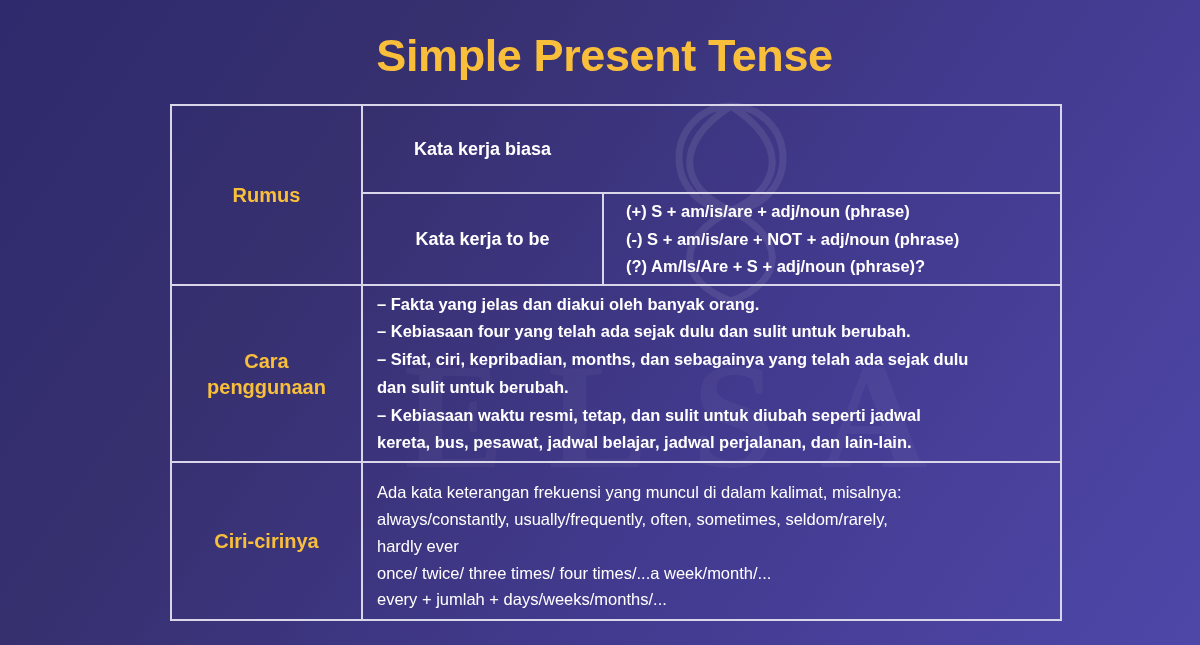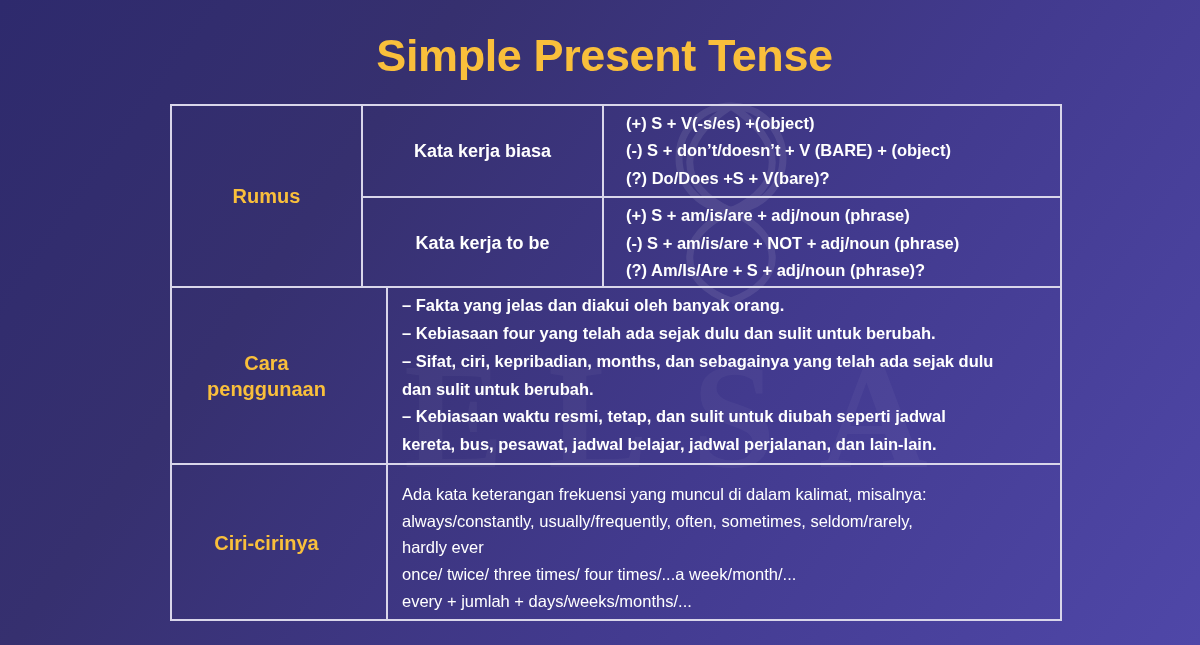--- a/index.html
+++ b/index.html
@@ -138,21 +138,20 @@
   }
 
   
   .text-cell {
     flex: 1;
     border-left: 2px solid #d9d6ea;
     display: flex;
     flex-direction: column;
     justify-content: center;
     padding: 6px 16px 6px 14px;
-    margin-left: 25px;
   }
   .text-cell .line {
     color: #ffffff;
     font-size: 16.5px;
     font-weight: 700;
     line-height: 1.68;
   }
   .text-cell.ciri {
     justify-content: flex-start;
     padding-top: 16px;
@@ -179,25 +178,20 @@
 <h1 class="title">Simple Present Tense</h1>
 
 <div class="tense-table">
 
   <div class="trow r-rumus">
     <div class="label-cell">Rumus</div>
     <div class="body-cell">
 
       <div class="subrow">
         <div class="sub-label">Kata kerja biasa</div>
-        <div class="sub-formula">
-          <div class="line">(+) S + V(-s/es) +(object)</div>
-          <div class="line">(-) S + don’t/doesn’t + V (BARE) + (object)</div>
-          <div class="line">(?) Do/Does +S + V(bare)?</div>
-        </div>
       </div>
 
       <div class="subrow">
         <div class="sub-label">Kata kerja to be</div>
         <div class="sub-formula">
           <div class="line">(+) S + am/is/are + adj/noun (phrase)</div>
           <div class="line">(-) S + am/is/are + NOT + adj/noun (phrase)</div>
           <div class="line">(?) Am/Is/Are + S + adj/noun (phrase)?</div>
         </div>
       </div>

